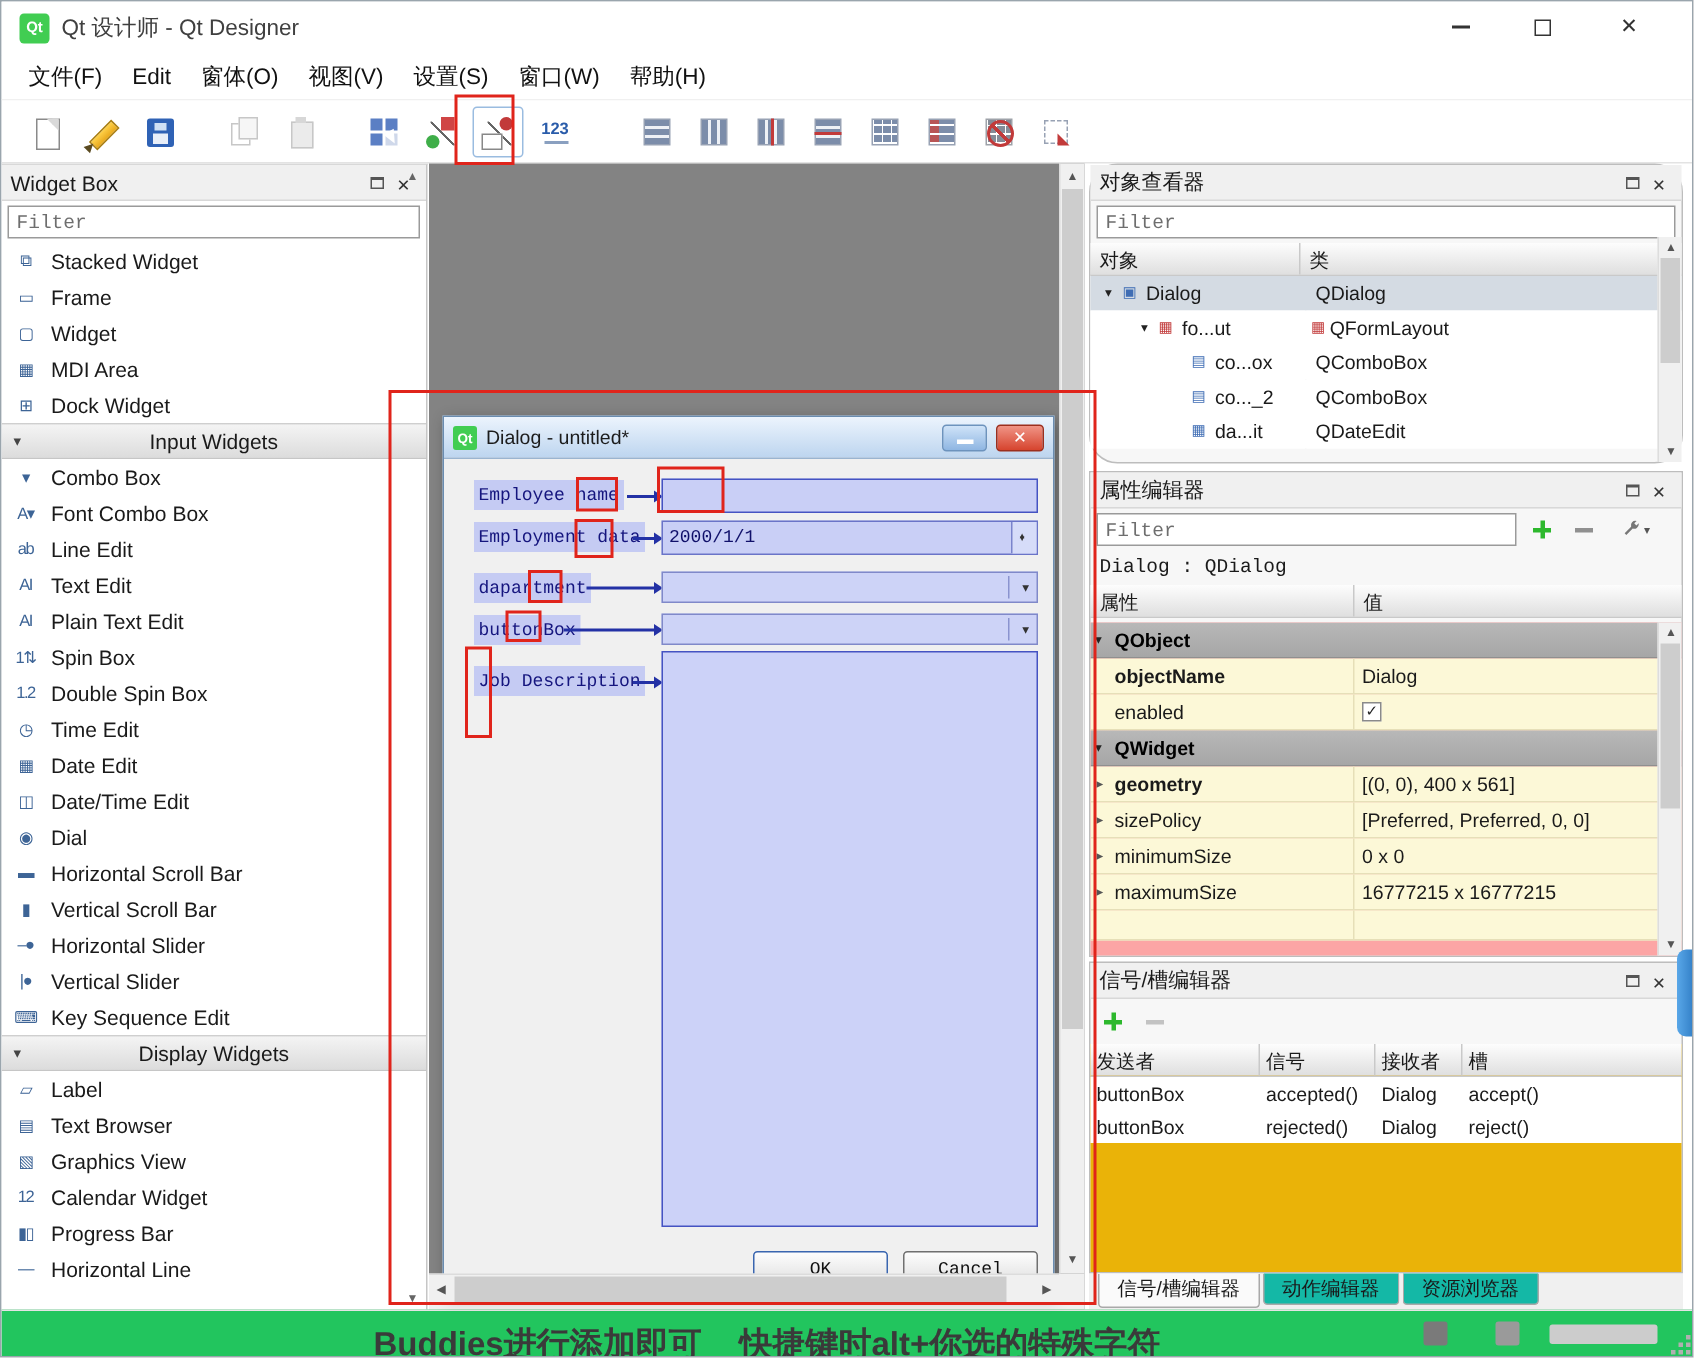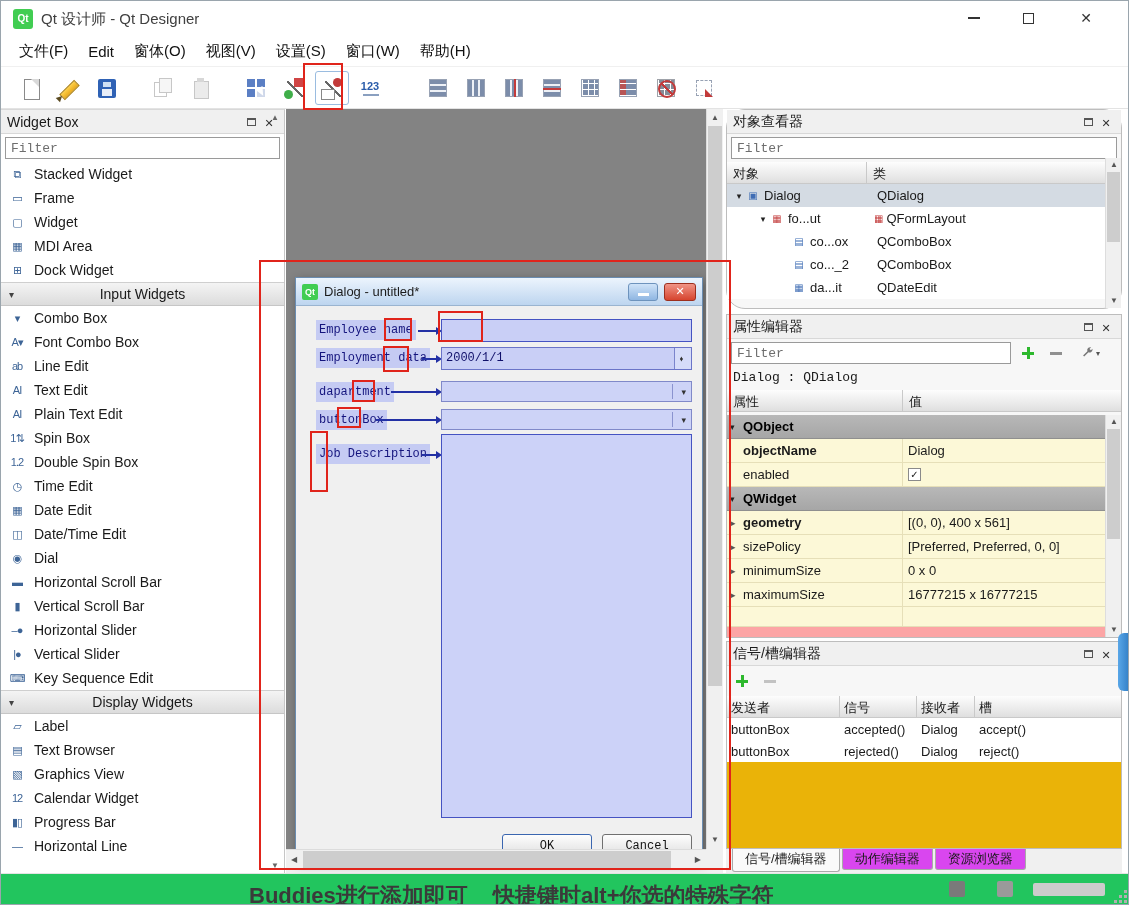--- a/index.html
+++ b/index.html
@@ -193,21 +193,21 @@
   .ss-toolbar { display:flex; align-items:center; margin:4px 4px; gap:6px; height:22px; }
   .ss-body { position:absolute; left:0; right:0; top:54px; bottom:0; background:#eab308; }
   .ss-cols .c1 { width:113px; } .ss-cols .c2 { width:77px; } .ss-cols .c3 { width:58px; } .ss-cols .c4 { flex:1; border-right:none; }
   .ss-cols .colcell { padding-left:4px; }
   .ss-row { display:flex; height:22px; font-size:13px; background:#fff; align-items:center; }
   .ss-cell { padding-left:4px; white-space:nowrap; overflow:hidden; }
   .ss-row .s1 { width:113px; } .ss-row .s2 { width:77px; } .ss-row .s3 { width:58px; } .ss-row .s4 { flex:1; }
 
   .dock-tabs { position:absolute; left:725px; top:848px; width:396px; height:24px; background:#f0f0f0;
     display:flex; align-items:flex-start; padding-left:6px; gap:2px; }
-  .tab { height:21px; padding:0 12px; border:1px solid #a9a9a9; border-top:none; background:#d946ef;
+  .tab { height:21px; padding:0 12px; border:1px solid #a9a9a9; border-top:none; background:#14b8a6;
     font-size:13px; line-height:19px; border-radius:0 0 3px 3px; }
   .tab.active { background:#fafafa; height:23px; }
 
   
   .bottomstrip { position:absolute; left:0; top:872px; width:1129px; height:33px; background:#22c55e; overflow:hidden; border-top:1px solid #e4e4e4; }
   .bs-frag { position:absolute; font-size:22px; font-weight:600; color:#3a3a3a; white-space:nowrap; }
   .bs-t1 { left:248px; top:7px; } .bs-t2 { left:492px; top:7px; }
   .bs-box1 { position:absolute; left:948px; top:7px; width:16px; height:16px; background:#7a7a7a; border-radius:2px; }
   .bs-box2 { position:absolute; left:996px; top:7px; width:16px; height:16px; background:#9a9a9a; border-radius:2px; }
   .bs-box3 { position:absolute; left:1032px; top:9px; width:72px; height:13px; background:#cccccc; border-radius:2px; }

